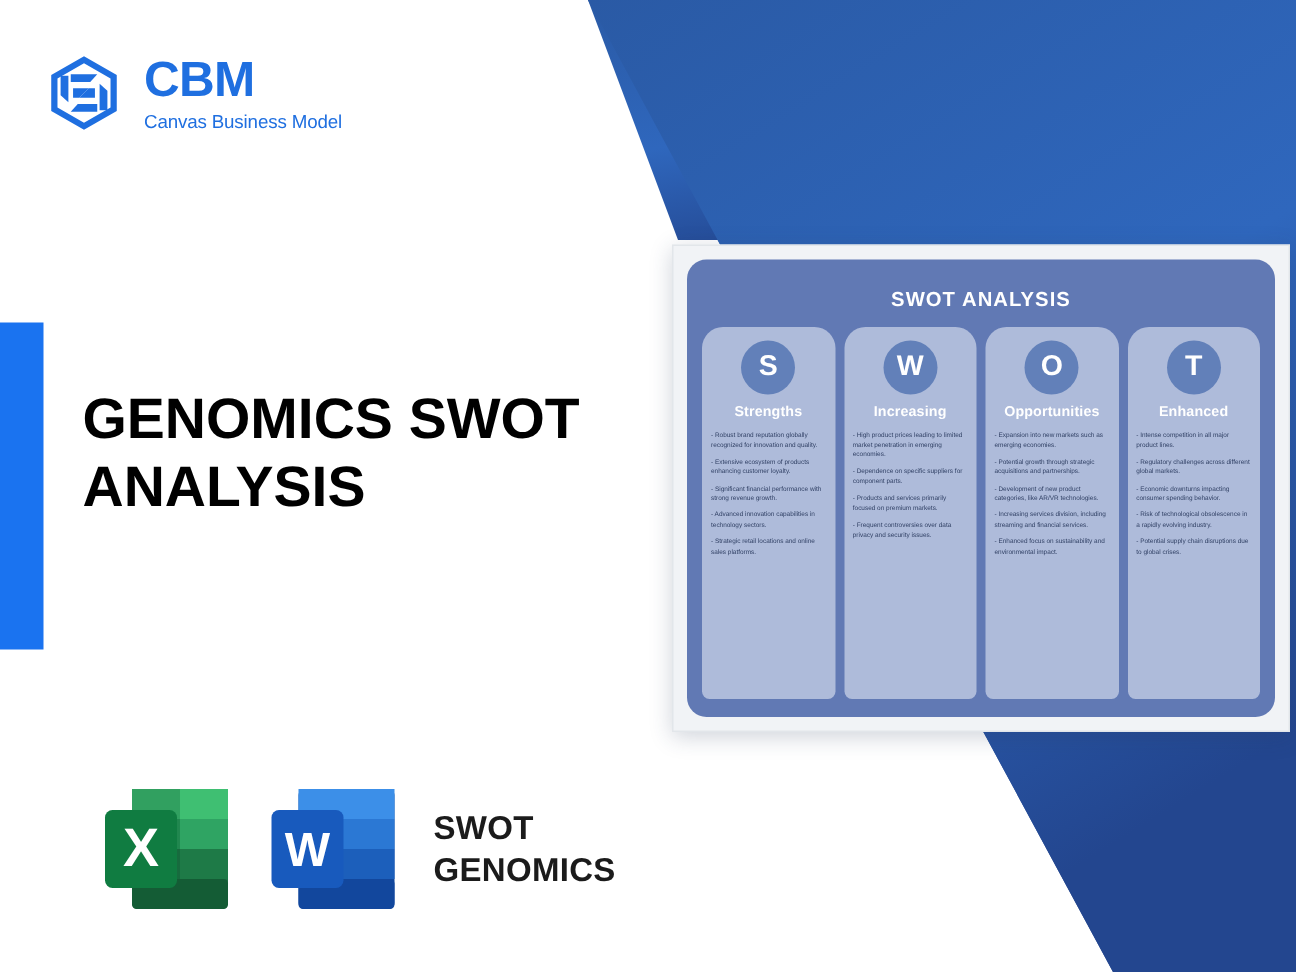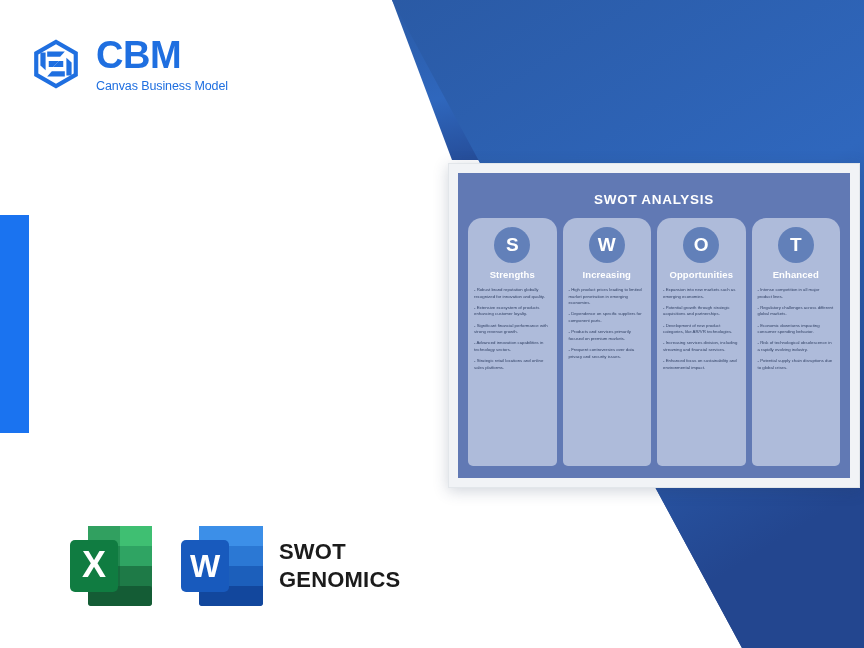--- a/index.html
+++ b/index.html
@@ -21,54 +21,54 @@
   .left-bar{
     position:absolute;left:0;top:215px;width:29px;height:218px;
     background:#1a73f0;z-index:2;
   }
 
   
   .logo-block{position:absolute;left:30px;top:36px;z-index:5;display:flex;align-items:center;gap:14px;}
   .logo-mark{width:52px;height:52px;flex:0 0 52px;}
   .logo-text{display:flex;flex-direction:column;line-height:1;}
   .logo-title{
-    font-size:38px;font-weight:bold;color:#1f6fe0;letter-spacing:-0.5px;
+    font-size:33px;font-weight:bold;color:#1f6fe0;letter-spacing:-0.5px;
     font-family:"Liberation Sans",sans-serif;
   }
   .logo-sub{
     font-size:12.5px;font-weight:normal;color:#1f6fe0;margin-top:6px;letter-spacing:-0.1px;
   }
 
   
   .main-heading{
     position:absolute;left:55px;top:258px;z-index:5;
     font-size:38px;font-weight:bold;color:#000000;
     line-height:1.18;letter-spacing:0px;
     width:400px;
   }
 
   
   .icon-row{position:absolute;left:66px;top:520px;z-index:5;display:flex;align-items:center;}
   .office-icon{position:relative;width:90px;height:92px;flex:0 0 90px;}
   .office-icon.word{margin-left:21px;}
   .icon-caption{
-    margin-left:12px;font-size:22px;font-weight:bold;color:#1b1b1b;
+    margin-left:22px;font-size:22px;font-weight:bold;color:#1b1b1b;
     line-height:1.28;letter-spacing:0.2px;
   }
 
   
   .swot-card{
     position:absolute;left:448px;top:163px;width:412px;height:325px;
     background:#f1f3f6;border:1px solid #e2e6ea;
     box-shadow:0 3px 14px rgba(40,60,90,.22);
     z-index:4;box-sizing:border-box;padding:9px;
   }
   .swot-inner{
     width:100%;height:100%;background:#6179b4;box-sizing:border-box;
-    padding:11px 10px 12px 10px;display:flex;flex-direction:column;
+    padding:11px 10px 12px 10px;display:flex;flex-direction:column;border-radius:13px;
   }
   .swot-title{
     text-align:center;color:#ffffff;font-size:13.5px;font-weight:bold;
     letter-spacing:0.7px;margin:8px 0 11px 0;
   }
   .swot-cols{display:flex;gap:6px;flex:1;min-height:0;}
   .swot-col{
     flex:1;background:#aebbda;border-radius:14px 14px 5px 5px;
     display:flex;flex-direction:column;align-items:center;
     padding:9px 6px 8px 6px;box-sizing:border-box;min-width:0;
@@ -123,20 +123,21 @@
         <path d="M36 44 L56 44 L44 56 L36 56 Z"></path>
         <path d="M64 56 L44 56 L56 44 L64 44 Z"></path>
       </g>
     </svg>
     <div class="logo-text">
       <div class="logo-title">CBM</div>
       <div class="logo-sub">Canvas Business Model</div>
     </div>
   </div>
 
+  <div class="main-heading">GENOMICS SWOT ANALYSIS</div>
 
   <div class="icon-row">
     <div class="office-icon excel">
       <svg viewBox="0 0 90 92" width="90" height="92">
         <rect x="22" y="6" width="64" height="80" rx="4" fill="#1e7145"></rect>
         <rect x="22" y="6" width="64" height="20" fill="#31a060"></rect>
         <rect x="54" y="6" width="32" height="20" fill="#3fbf72"></rect>
         <rect x="54" y="26" width="32" height="20" fill="#2fa463"></rect>
         <rect x="22" y="26" width="32" height="20" fill="#21874f"></rect>
         <rect x="54" y="46" width="32" height="20" fill="#1e7a47"></rect>

